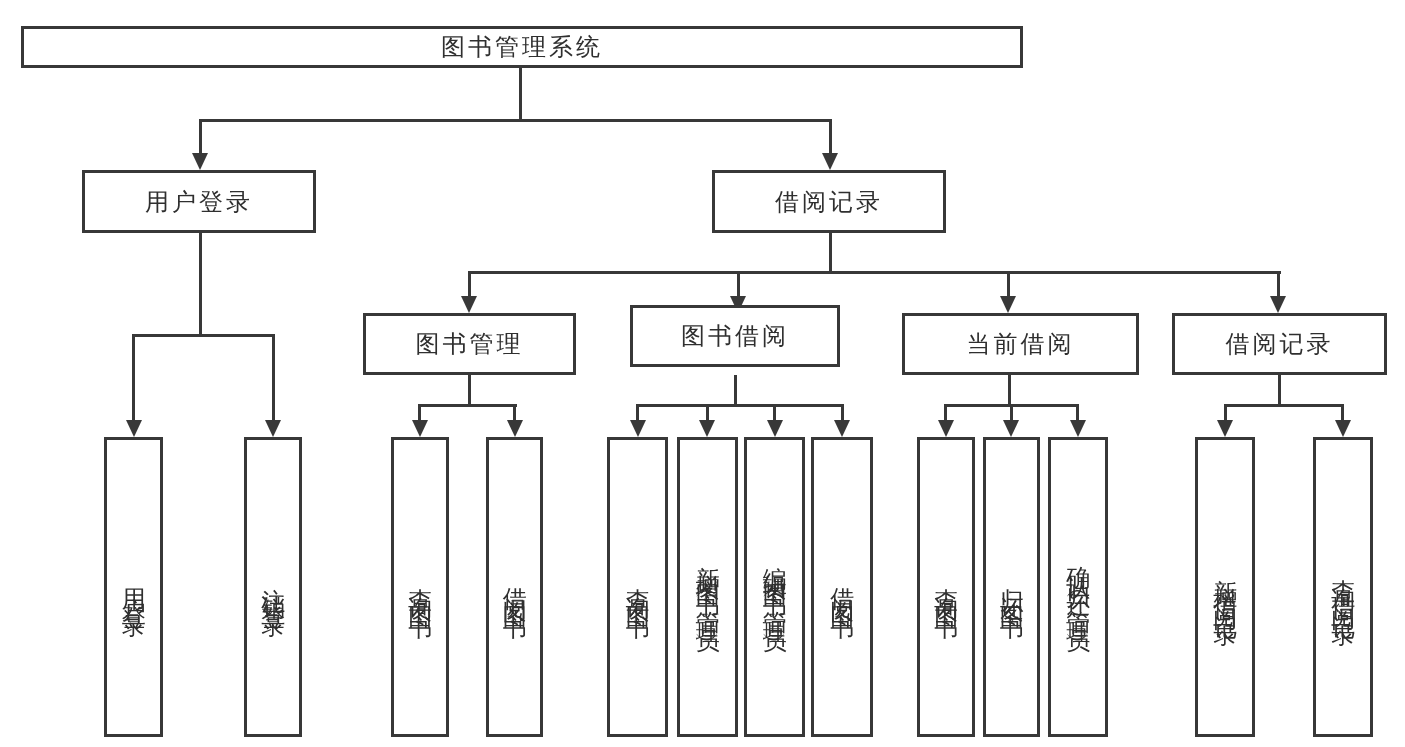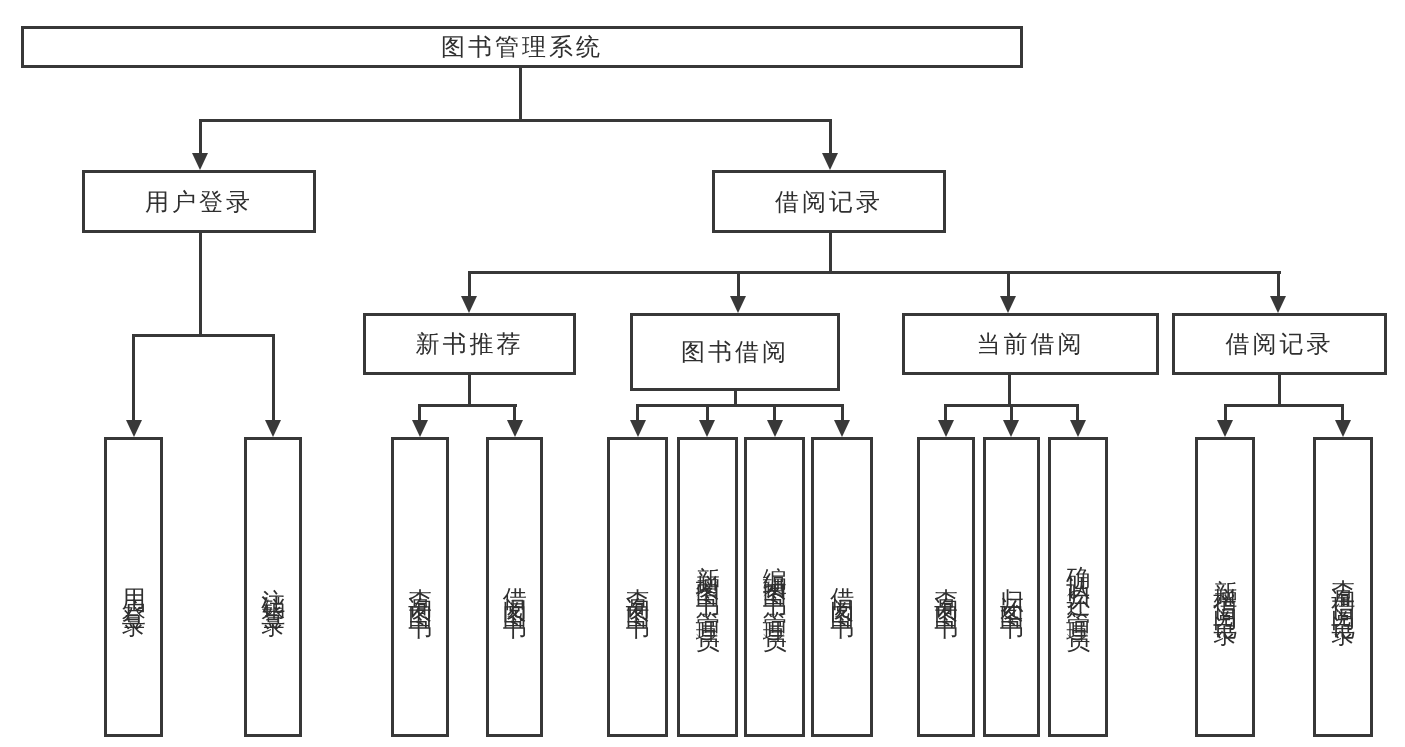--- a/index.html
+++ b/index.html
@@ -29,22 +29,22 @@
     letter-spacing:9px;
     line-height:1.1;
     color:#2f2f2f;
     white-space:nowrap;
   }
   
   .n-root{left:21px;top:26px;width:1002px;height:42px;}
   .n-userlogin{left:82px;top:170px;width:234px;height:63px;}
   .n-bookmgmt{left:712px;top:170px;width:234px;height:63px;}
   .n-newbooks{left:363px;top:313px;width:213px;height:62px;}
-  .n-bookborrow{left:630px;top:313px;width:210px;height:78px;}
-  .n-currentborrow{left:902px;top:313px;width:257px;height:62px;}
+  .n-bookborrow{left:630px;top:305px;width:210px;height:62px;}
+  .n-currentborrow{left:902px;top:313px;width:237px;height:62px;}
   .n-borrowrecords{left:1172px;top:313px;width:215px;height:62px;}
   .lf-ul1{left:104px;width:59px;}
   .lf-ul2{left:244px;width:58px;}
   .lf-nb1{left:391px;width:58px;}
   .lf-nb2{left:486px;width:57px;}
   .lf-bb1{left:607px;width:61px;}
   .lf-bb2{left:677px;width:61px;}
   .lf-bb3{left:744px;width:61px;}
   .lf-bb4{left:811px;width:62px;}
   .lf-cb1{left:917px;width:58px;}
@@ -143,21 +143,21 @@
   </div>
 
   <div class="node n-userlogin">
     <span class="hlabel">用户登录</span>
   </div>
   <div class="node n-bookmgmt">
     <span class="hlabel">借阅记录</span>
   </div>
 
   <div class="node n-newbooks">
-    <span class="hlabel">新书推荐</span>
+    <span class="hlabel">图书管理</span>
   </div>
   <div class="node n-bookborrow">
     <span class="hlabel">图书借阅</span>
   </div>
   <div class="node n-currentborrow">
     <span class="hlabel">当前借阅</span>
   </div>
   <div class="node n-borrowrecords">
     <span class="hlabel">借阅记录</span>
   </div>

